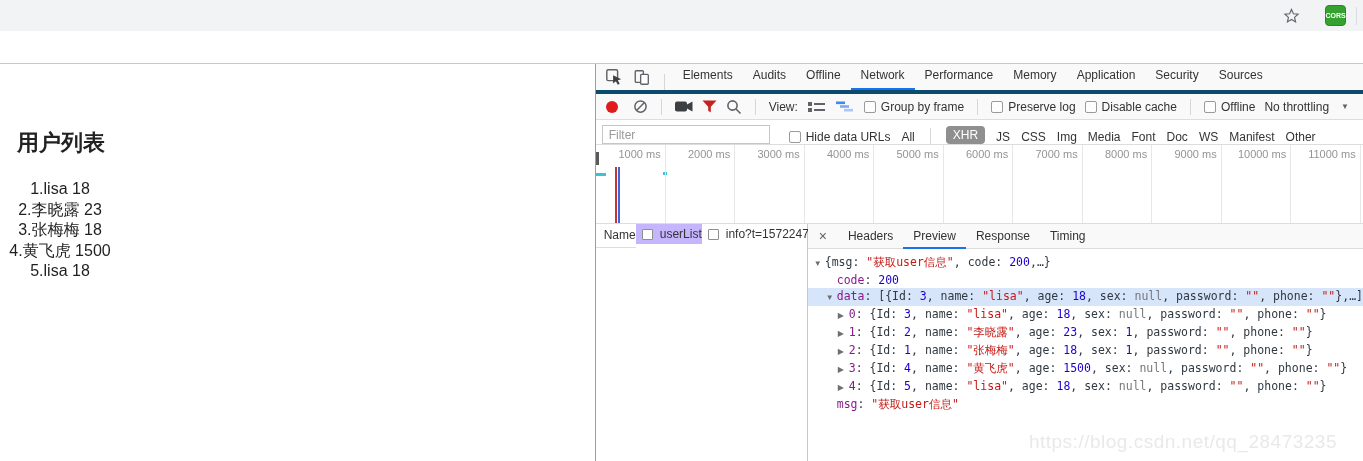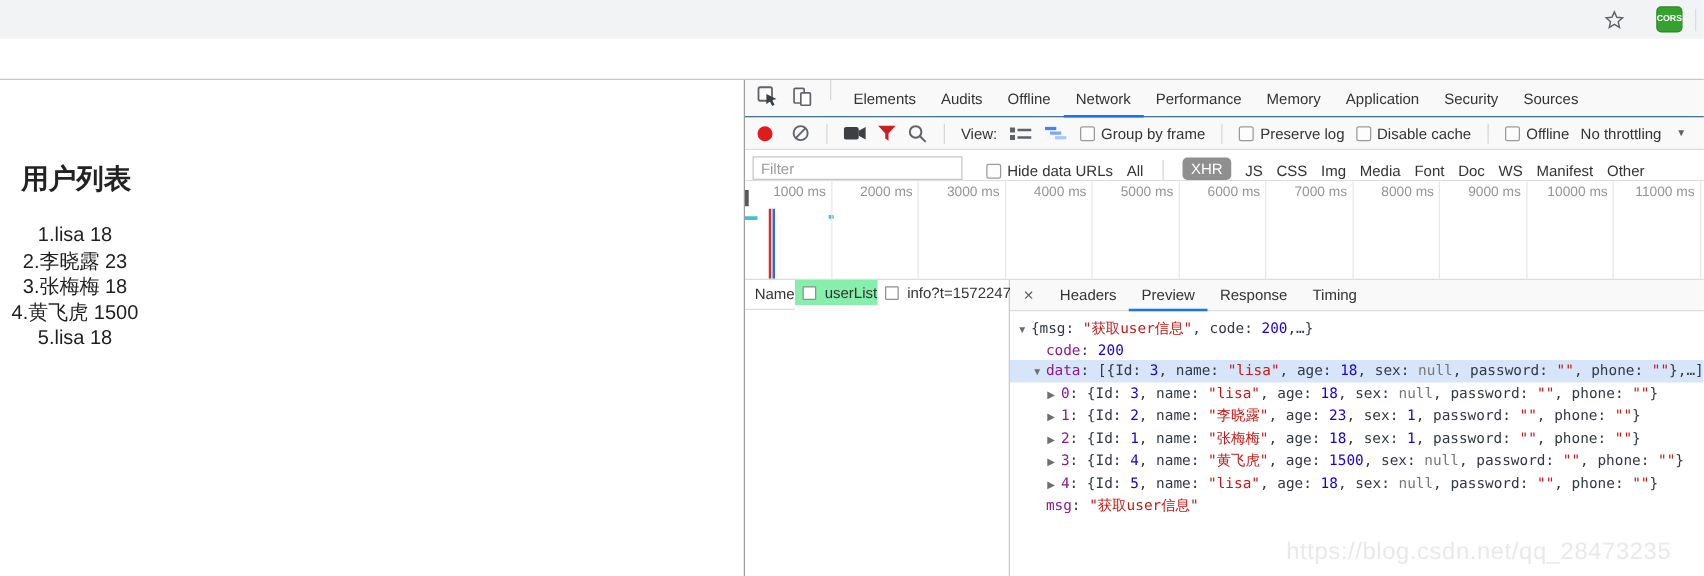--- a/index.html
+++ b/index.html
@@ -17,22 +17,22 @@
           border-top:1px solid #c8c8c8; display:flex; }
 
   
   .page { width:597px; height:100%; border-right:1px solid #9e9e9e; background:#fff; overflow:hidden; }
   .page-title { margin:64px 0 0 17px; font-size:22px; font-weight:bold; color:#222; }
   .user-list { margin-top:21px; width:120px; text-align:center; font-size:16px;
                line-height:20.5px; color:#1f1f1f; }
 
   
   .devtools { flex:1; height:100%; display:flex; flex-direction:column; background:#fff; font-size:12px; color:#333; }
-  .dt-tabs { height:30px; border-bottom:1px solid #0c4a6e; background:#f9f9f9;
-             display:flex; align-items:flex-start; flex-shrink:0; }
+  .dt-tabs { height:30px; border-bottom:4px solid #0c4a6e; background:#f9f9f9;
+             display:flex; align-items:flex-end; flex-shrink:0; }
   .tool-icon { display:flex; align-items:center; justify-content:center; }
   .dt-tabs .tool-icon { width:28px; height:26px; }
   .vsep { width:1px; height:16px; background:#d6d6d6; margin:0 4px; flex-shrink:0; }
   .dt-tab { padding:0 10px; height:30px; line-height:30px; position:relative; color:#333; cursor:default; }
   .dt-tab.active::after { content:""; position:absolute; left:0; right:0; bottom:0; height:2px; background:#1a73e8; }
 
   .dt-toolbar { height:26px; border-bottom:1px solid #ddd; background:#f9f9f9;
                 display:flex; align-items:center; gap:9px; padding-left:10px; flex-shrink:0; }
   .rec-dot { width:12px; height:12px; border-radius:50%; background:#df1b1b; flex-shrink:0; }
   .checkbox { width:12px; height:12px; border:1px solid #9a9a9a; border-radius:2px; background:#fdfdfd; flex-shrink:0; }
@@ -53,21 +53,21 @@
   .tl-graybar { position:absolute; left:0; top:7px; width:3px; height:13px; background:#5a5a5a; }
   .tl-cyandash { position:absolute; left:0; top:28px; width:10px; height:3px; background:#3fc1d1; }
   .tl-redline { position:absolute; left:19px; top:22px; bottom:0; width:2px; background:#c9342c; }
   .tl-blueline { position:absolute; left:22px; top:22px; bottom:0; width:2px; background:#3a66e0; }
   .tl-cyandot { position:absolute; left:67px; top:27px; width:4px; height:3px; background:#3fc1d1; }
 
   .dt-lower { flex:1; display:flex; min-height:0; }
   .names { width:212px; border-right:1px solid #c9c9c9; display:flex; flex-direction:row; flex-shrink:0; }
   .names-header { height:24px; line-height:23px; border-bottom:1px solid #ddd; padding-left:8px; color:#333; }
   .req-row { height:20px; display:flex; align-items:center; }
-  .req-row.selected { background:#86efac;text-align:right; }
+  .req-row.selected { background:#c4b5fd;text-align:right; }
   .req-check { width:11px; height:11px; border:1px solid #8f8f8f; background:#fff; border-radius:1px;
                margin:0 7px 0 6px; flex-shrink:0; }
   .req-label { font-size:12px; color:#333; white-space:nowrap; overflow:hidden; }
 
   .details { flex:1; display:flex; flex-direction:column; position:relative; min-width:0; }
   .det-tabs { height:25px; border-bottom:1px solid #ddd; background:#f9f9f9; display:flex; align-items:center; flex-shrink:0; }
   .det-close { padding:0 11px; font-size:14px; color:#5f6368; }
   .det-tab { padding:0 10px; height:25px; line-height:24px; position:relative; color:#333; }
   .det-tab.active::after { content:""; position:absolute; left:0; right:0; bottom:0; height:2px; background:#1a73e8; }
   .det-content { flex:1; padding-top:5px; font-family:"DejaVu Sans Mono","Liberation Mono",monospace;

